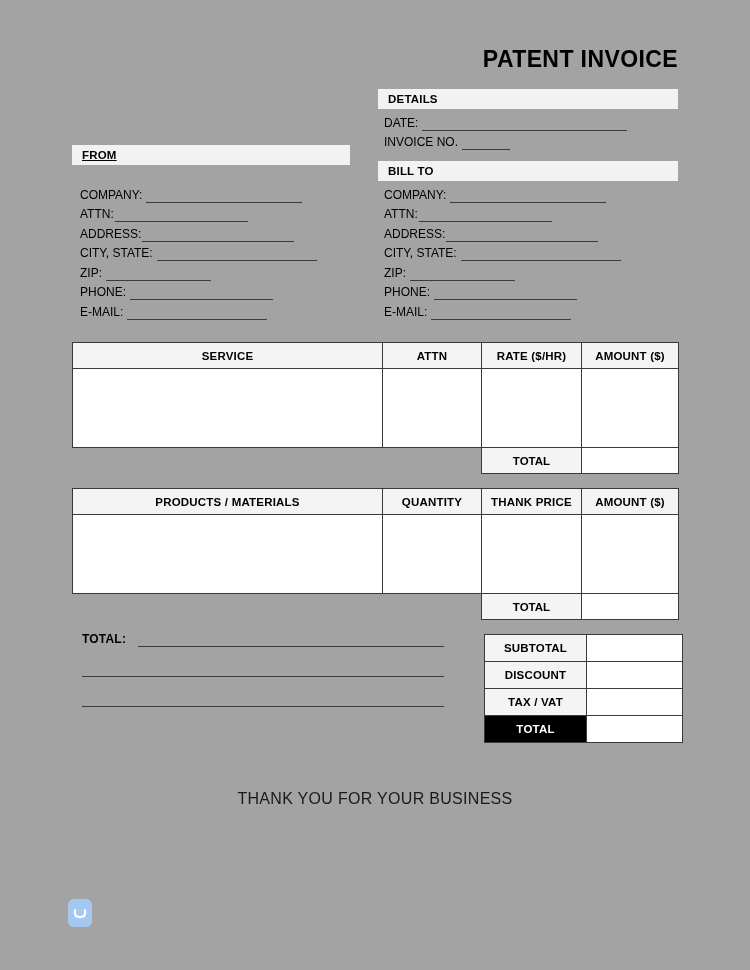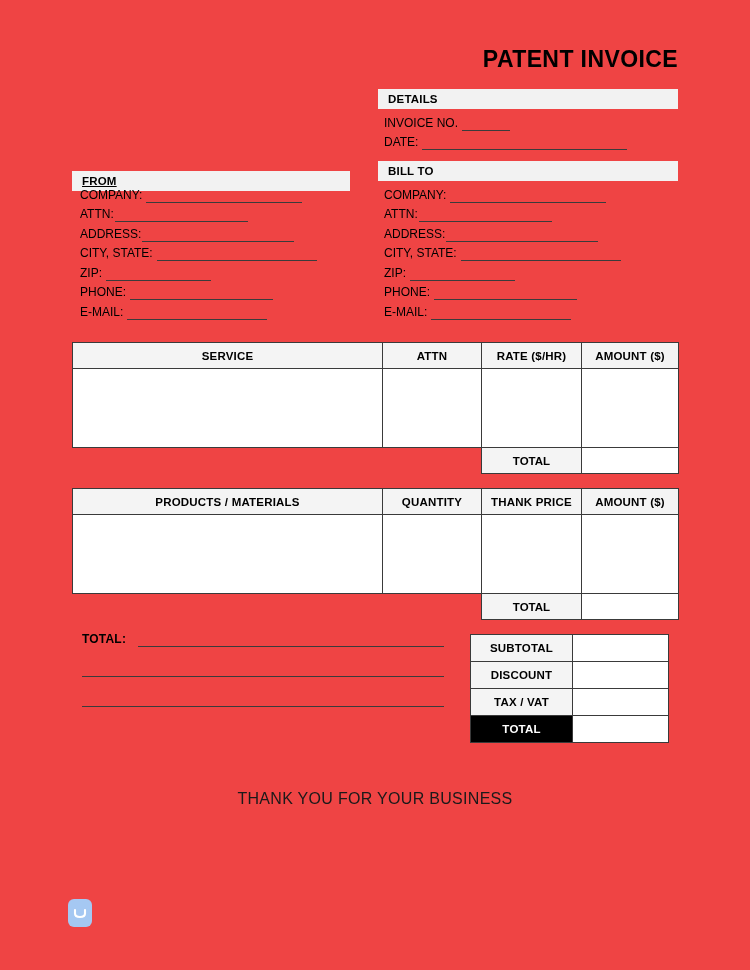--- a/index.html
+++ b/index.html
@@ -14,21 +14,21 @@
     font-family: "Liberation Sans", sans-serif;
     color: #000000;
     -webkit-font-smoothing: antialiased;
   }
 
   .page {
     position: absolute;
     inset: 0;
     width: 750px;
     height: 970px;
-    background: #ef4444;
+    background: #a3a3a3;
     overflow: hidden;
   }
 
   
   .doc-title {
     position: absolute;
     right: 72px;
     top: 48px;
     font-size: 23px;
     font-weight: bold;
@@ -179,30 +179,30 @@
 <body>
 
 <div class="page">
 
   <div class="doc-title">PATENT INVOICE</div>
 
   <div class="bar" style="left:378px; top:89px; width:300px;">DETAILS</div>
 
   <div class="fieldlist" style="left:384px; top:111px; width:300px;">
     <div class="field">
+      <span class="lbl">DATE:</span>
+      <span class="rule" style="width:205px;"></span>
+    </div>
+    <div class="field">
       <span class="lbl">INVOICE NO.</span>
       <span class="rule" style="width:48px;"></span>
     </div>
-    <div class="field">
-      <span class="lbl">DATE:</span>
-      <span class="rule" style="width:205px;"></span>
-    </div>
-  </div>
-
-  <div class="bar" style="left:72px; top:171px; width:278px;text-decoration:underline;">FROM</div>
+  </div>
+
+  <div class="bar" style="left:72px; top:145px; width:278px;text-decoration:underline;">FROM</div>
 
   <div class="fieldlist" style="left:80px; top:183px; width:300px;">
     <div class="field">
       <span class="lbl">COMPANY:</span>
       <span class="rule" style="width:156px;"></span>
     </div>
     <div class="field tight">
       <span class="lbl">ATTN:</span>
       <span class="rule" style="width:133px;"></span>
     </div>
@@ -323,21 +323,21 @@
     </tbody>
   </table>
 
   <div class="notes-wrap" style="left:82px; top:632px; width:362px; height:80px;">
     <span class="notes-label">TOTAL:</span>
     <span class="notes-line" style="left:56px; top:14px; width:306px;"></span>
     <span class="notes-line" style="left:0px; top:44px; width:362px;"></span>
     <span class="notes-line" style="left:0px; top:74px; width:362px;"></span>
   </div>
 
-  <table class="summary" style="left:470px; top:634px; width:198px;border-radius:13px;">
+  <table class="summary" style="left:484px; top:634px; width:198px;border-radius:13px;">
     <colgroup>
         <col style="width:102px">
         <col style="width:96px">
       </colgroup>
     <tbody>
       <tr>
         <td class="s-lbl">SUBTOTAL</td>
         <td class="s-val"></td>
       </tr>
       <tr>

